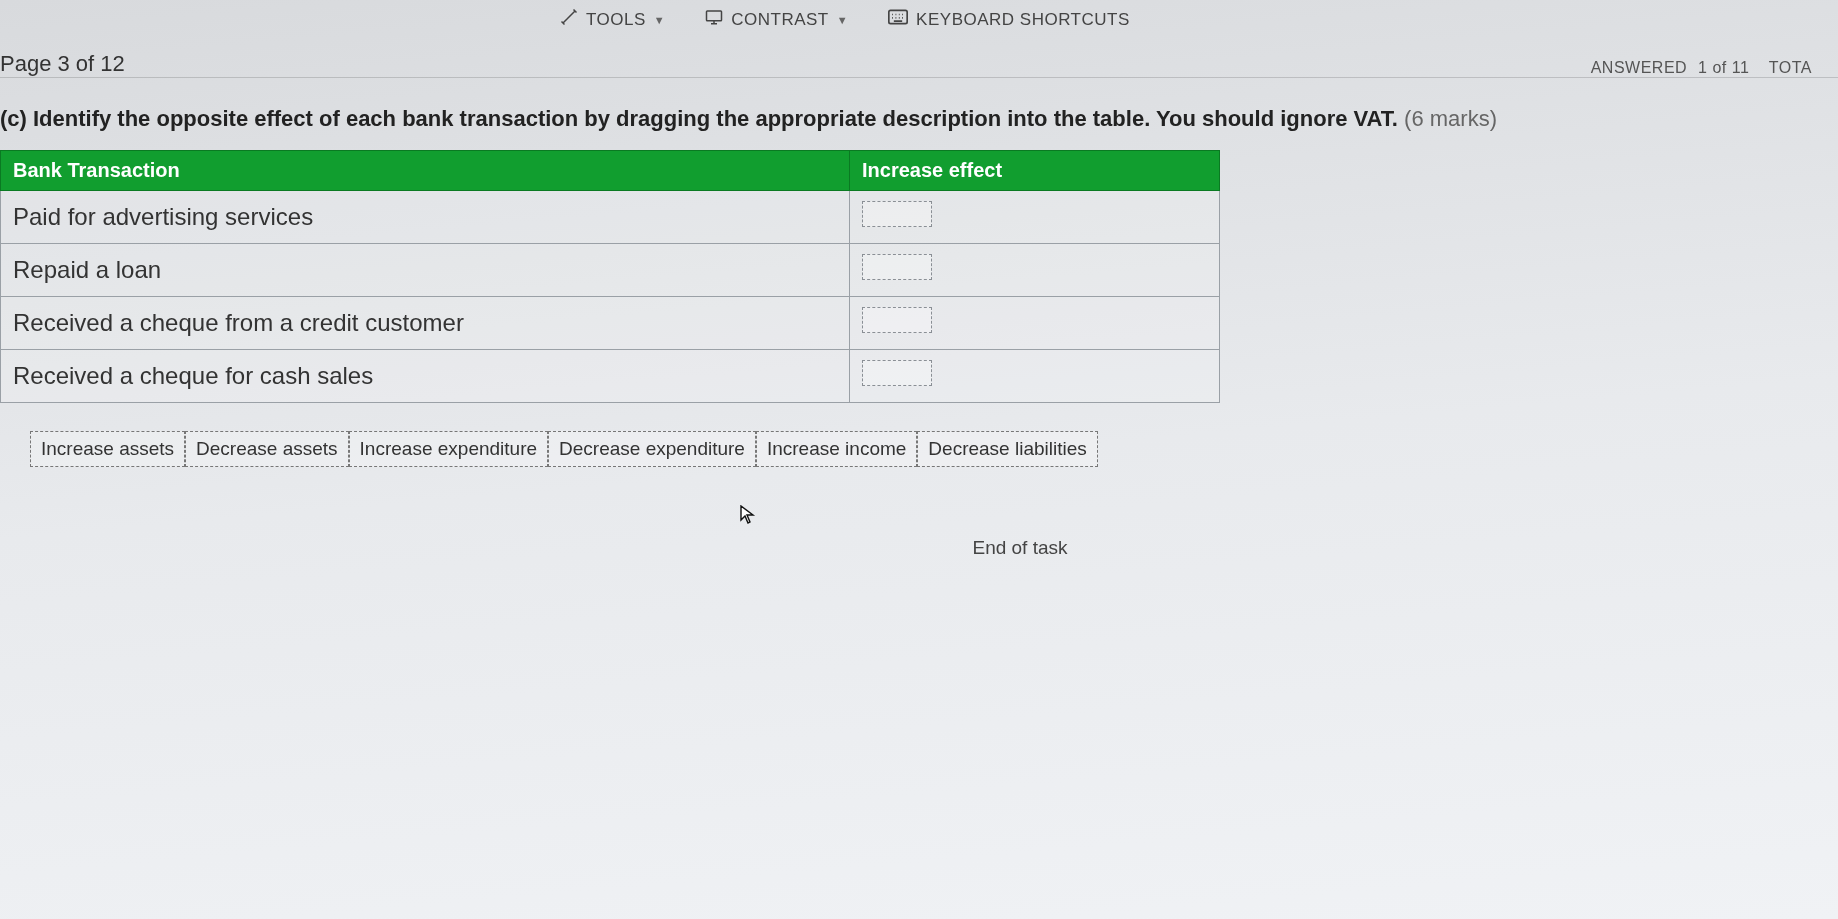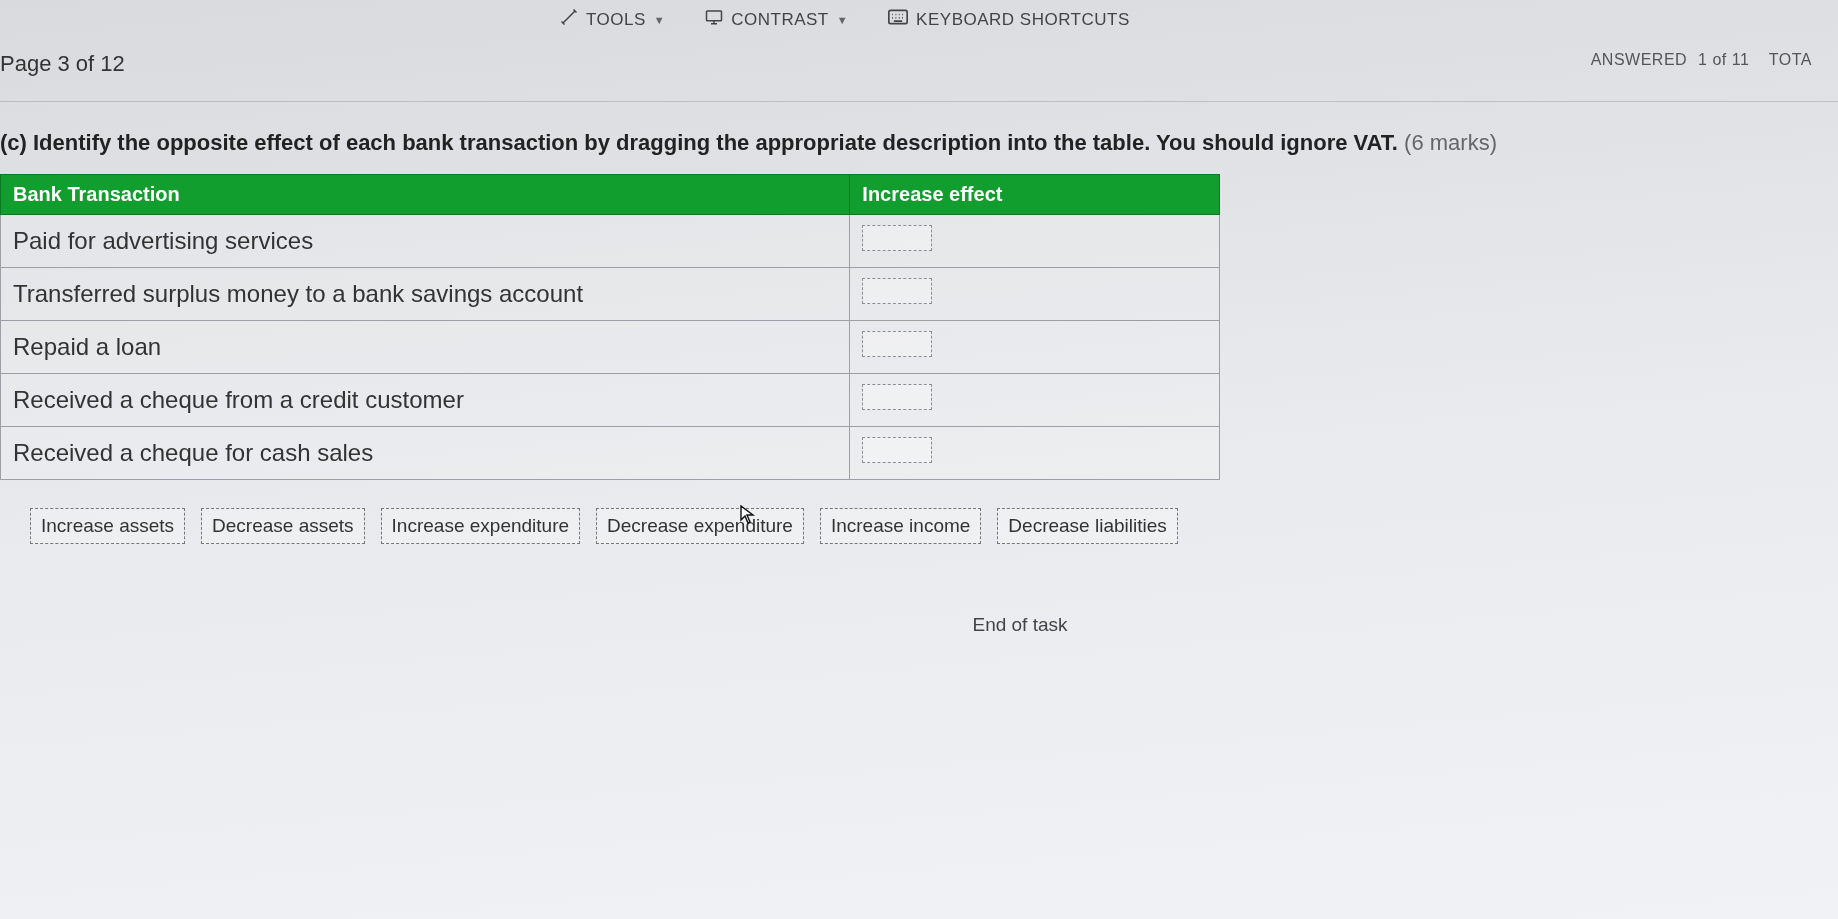--- a/index.html
+++ b/index.html
@@ -27,22 +27,22 @@
     cursor: pointer;
   }
   .toolbar-item .caret {
     font-size: 11px;
     color: #666;
   }
   .icon-svg { display: inline-block; }
   .status-bar {
     display: flex;
     justify-content: space-between;
-    align-items: flex-start;
-    padding: 8px 20px 24px 0;
+    align-items: flex-end;
+    padding: 8px 20px 0 0;
     border-bottom: 1px solid rgba(0,0,0,0.15);
     font-size: 20px;
     color: #444;
   }
   .page-indicator { font-size: 22px; color: #333; }
   .answered-block { font-size: 16px; color: #555; letter-spacing: 0.5px; }
   .answered-block .lbl { font-weight: 400; margin-right: 6px; }
   .content {
     padding: 28px 20px 20px 0;
   }
@@ -82,21 +82,20 @@
   .drop-target {
     display: inline-block;
     width: 70px;
     height: 26px;
     border: 1px dashed #8a8f95;
     background: rgba(255,255,255,0.3);
   }
   .options-row {
     margin-top: 28px;
     display: flex;
-    gap: 16px;
     padding-left: 30px;
   }
   .drag-option {
     border: 1px dashed #777;
     padding: 6px 10px;
     font-size: 19px;
     color: #333;
     background: rgba(255,255,255,0.25);
     cursor: grab;
   }
@@ -173,24 +172,20 @@
         <th class="bank-col">Bank Transaction</th>
         <th class="effect-col">Increase effect</th>
       </tr>
     </thead>
     <tbody>
       <tr>
         <td>Paid for advertising services</td>
         <td><span class="drop-target"></span></td>
       </tr>
       <tr>
-        <td>Transferred surplus money to a bank savings account</td>
-        <td><span class="drop-target"></span></td>
-      </tr>
-      <tr>
         <td>Repaid a loan</td>
         <td><span class="drop-target"></span></td>
       </tr>
       <tr>
         <td>Received a cheque from a credit customer</td>
         <td><span class="drop-target"></span></td>
       </tr>
       <tr>
         <td>Received a cheque for cash sales</td>
         <td><span class="drop-target"></span></td>

